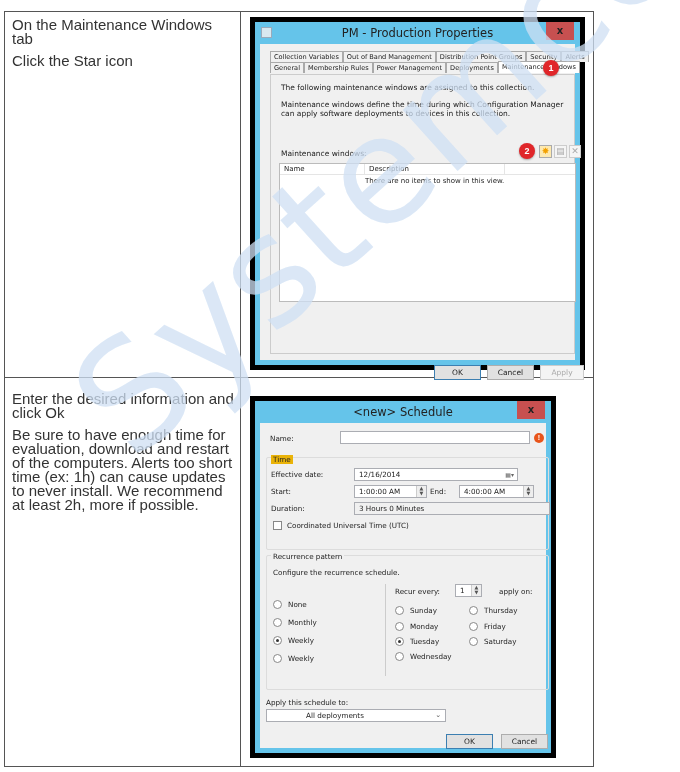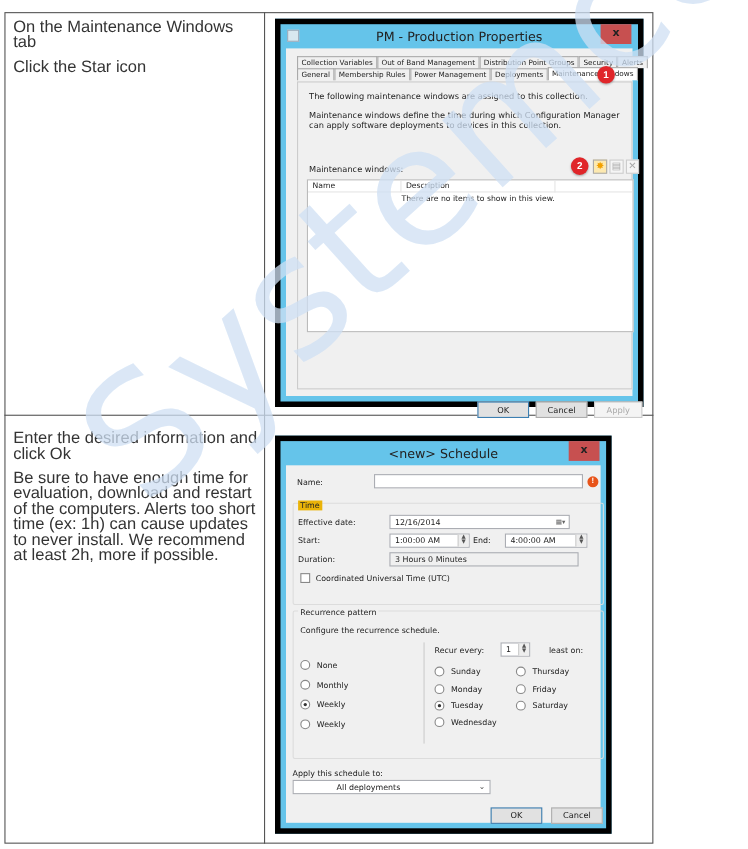--- a/index.html
+++ b/index.html
@@ -126,21 +126,21 @@
       <div class="field" style="left:87px; top:27px; width:73px;">
         <span>1:00:00 AM</span>
         <span class="spin">▲<br>▼</span>
       </div>
       <div class="lbl" style="left:163px; top:29px;">End:</div>
       <div class="field" style="left:192px; top:27px; width:75px;">
         <span>4:00:00 AM</span>
         <span class="spin">▲<br>▼</span>
       </div>
       <div class="lbl" style="left:4px; top:46px;">Duration:</div>
-      <div class="field ro" style="left:87px; top:44px; width:172px;">3 Hours 0 Minutes</div>
+      <div class="field ro" style="left:87px; top:44px; width:196px;">3 Hours 0 Minutes</div>
       <div class="check" style="left:6px; top:63px;"></div>
       <div class="lbl" style="left:20px; top:63px;">Coordinated Universal Time (UTC)</div>
     </div>
 
     <div class="group" style="left:6px; top:132px; width:283px; height:135px;">
       <div class="lbl" style="left:4px; top:-4px; background:#f0f0f0; padding:0 2px;">Recurrence pattern</div>
       <div class="lbl" style="left:6px; top:12px;">Configure the recurrence schedule.</div>
 
       <div class="radio" style="left:6px; top:44px;">
           <span class="dot"></span>
@@ -159,21 +159,21 @@
           <span>Weekly</span>
         </div>
 
       <div style="position:absolute; left:118px; top:28px; width:1px; height:92px; background:#ccc;"></div>
 
       <div class="lbl" style="left:128px; top:31px;">Recur every:</div>
       <div class="field" style="left:188px; top:28px; width:27px;">
         <span>1</span>
         <span class="spin">▲<br>▼</span>
       </div>
-      <div class="lbl" style="left:232px; top:31px;">least on:</div>
+      <div class="lbl" style="left:232px; top:31px;">apply on:</div>
 
       <div class="radio" style="left:128px; top:50px;">
           <span class="dot"></span>
           <span>Sunday</span>
         </div>
       <div class="radio" style="left:128px; top:66px;">
           <span class="dot"></span>
           <span>Monday</span>
         </div>
       <div class="radio" style="left:128px; top:81px;">

